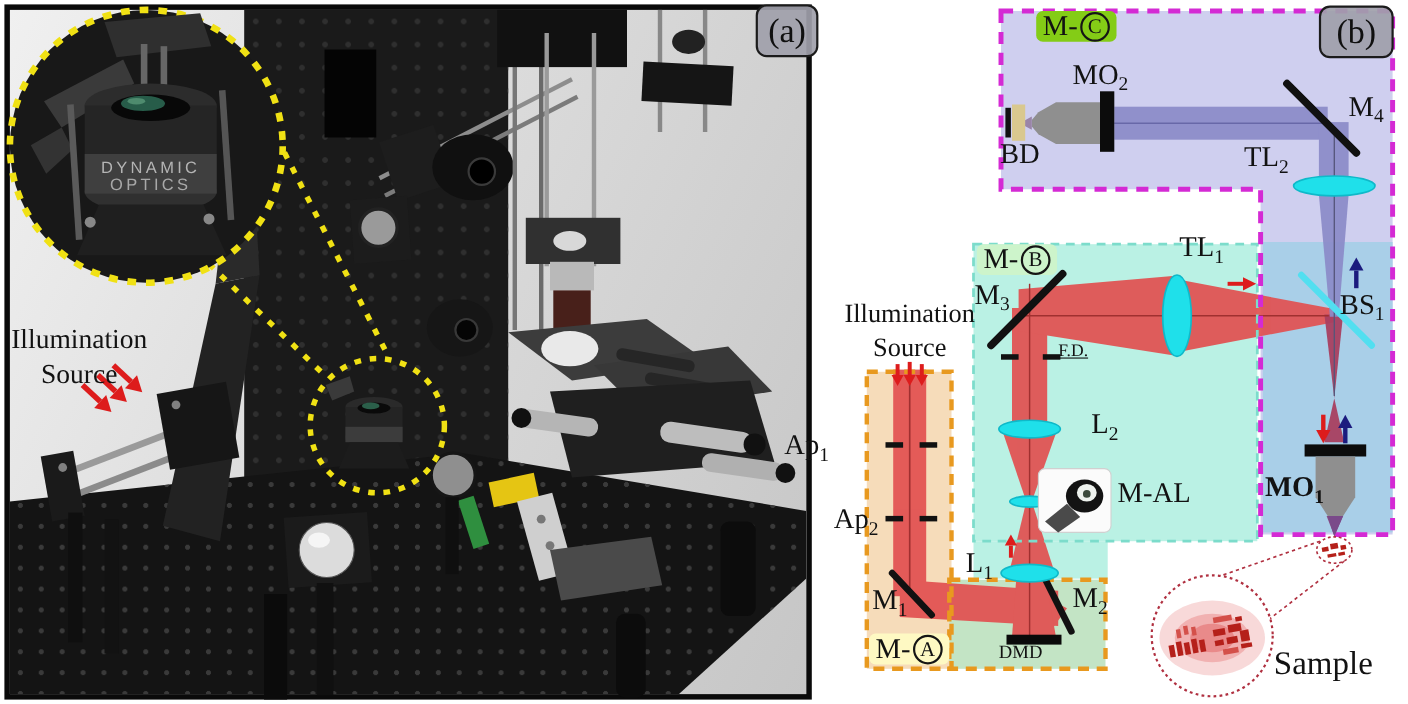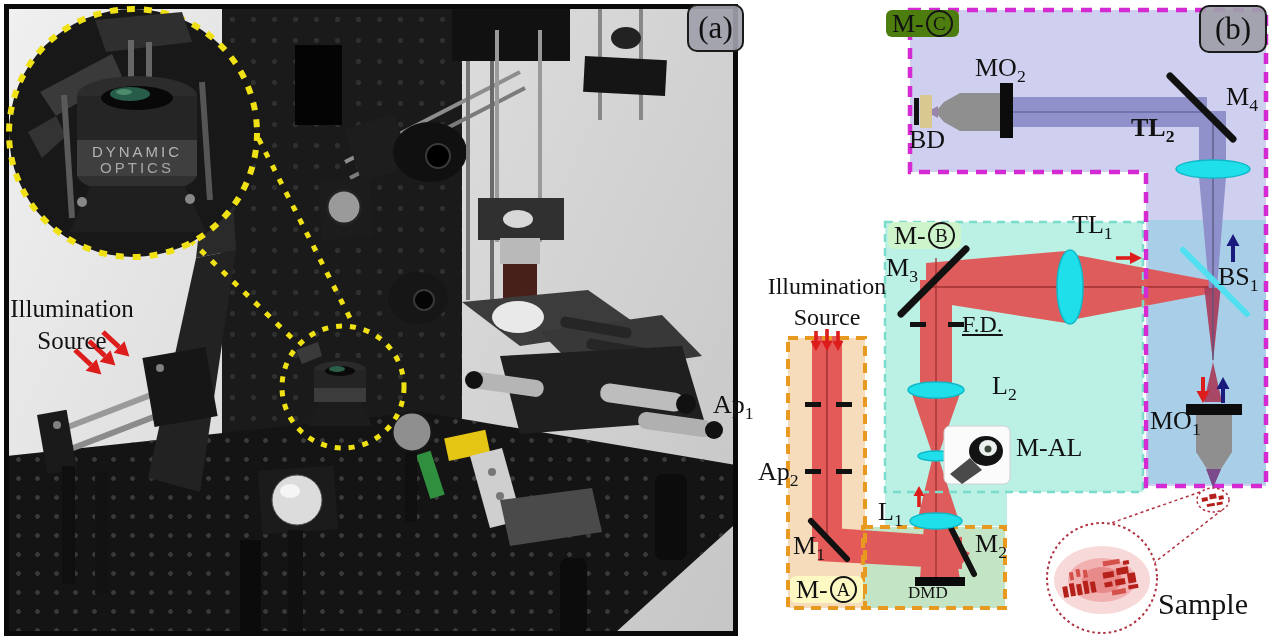--- a/index.html
+++ b/index.html
@@ -359,46 +359,46 @@
             <polygon points="16,-6.5 28,0 16,6.5"></polygon>
           </g>
         <g transform="translate(1223,403) rotate(-90)">
             <rect x="0" y="-2" width="14" height="4"></rect>
             <polygon points="14,-6.5 26,0 14,6.5"></polygon>
           </g>
       </g>
     </g>
   </svg>
 
-  <div class="lbl hl" style="left:886px;top:10px;background:#4d7c0f;">
+  <div class="lbl hl" style="left:942px;top:10px;background:#84cc16;">
     <span>M-</span><span class="circ">C</span>
   </div>
   <div class="lbl" style="left:975px;top:54px;">
     <span>MO</span><sub>2</sub>
   </div>
   <div class="lbl" style="left:909px;top:126px;">BD</div>
   <div class="lbl" style="left:1194px;top:83px;margin-left:32px;">
     <span>M</span><sub>4</sub>
   </div>
-  <div class="lbl" style="left:1131px;top:114px;font-weight:bold;">
+  <div class="lbl" style="left:1131px;top:129px;">
     <span>TL</span><sub>2</sub>
   </div>
   <div class="lbl hl" style="left:888px;top:222px;background:#cdf4cb;">
     <span>M-</span><span class="circ">B</span>
   </div>
   <div class="lbl" style="left:886px;top:254px;">
     <span>M</span><sub>3</sub>
   </div>
   <div class="lbl" style="left:1072px;top:211px;">
     <span>TL</span><sub>1</sub>
   </div>
   <div class="lbl" style="left:1218px;top:263px;">
     <span>BS</span><sub>1</sub>
   </div>
-  <div class="lbl" style="left:962px;top:312px;font-size:24px;text-decoration:underline;">F.D.</div>
+  <div class="lbl" style="left:962px;top:312px;font-size:16px;text-decoration:underline;">F.D.</div>
   <div class="lbl ctr" style="left:762px;top:274px;width:130px;font-size:24px;">Illumination</div>
   <div class="lbl ctr" style="left:762px;top:305px;width:130px;font-size:24px;">Source</div>
   <div class="lbl" style="left:713px;top:391px;">
     <span>Ap</span><sub>1</sub>
   </div>
   <div class="lbl" style="left:758px;top:458px;">
     <span>Ap</span><sub>2</sub>
   </div>
   <div class="lbl" style="left:992px;top:372px;">
     <span>L</span><sub>2</sub>
@@ -410,19 +410,19 @@
   <div class="lbl" style="left:793px;top:532px;">
     <span>M</span><sub>1</sub>
   </div>
   <div class="lbl" style="left:975px;top:530px;">
     <span>M</span><sub>2</sub>
   </div>
   <div class="lbl hl" style="left:790px;top:576px;background:#fef9c3;">
     <span>M-</span><span class="circ">A</span>
   </div>
   <div class="lbl" style="left:908px;top:584px;font-size:17px;">DMD</div>
-  <div class="lbl" style="left:1150px;top:407px;">
+  <div class="lbl" style="left:1150px;top:429px;font-weight:bold;">
     <span>MO</span><sub>1</sub>
   </div>
   <div class="lbl" style="left:1158px;top:588px;font-size:30px;">Sample</div>
   <div class="tag" style="left:1199px;top:5px;width:64px;height:44px;">(b)</div>
 
 </div>
 
 </body></html>

